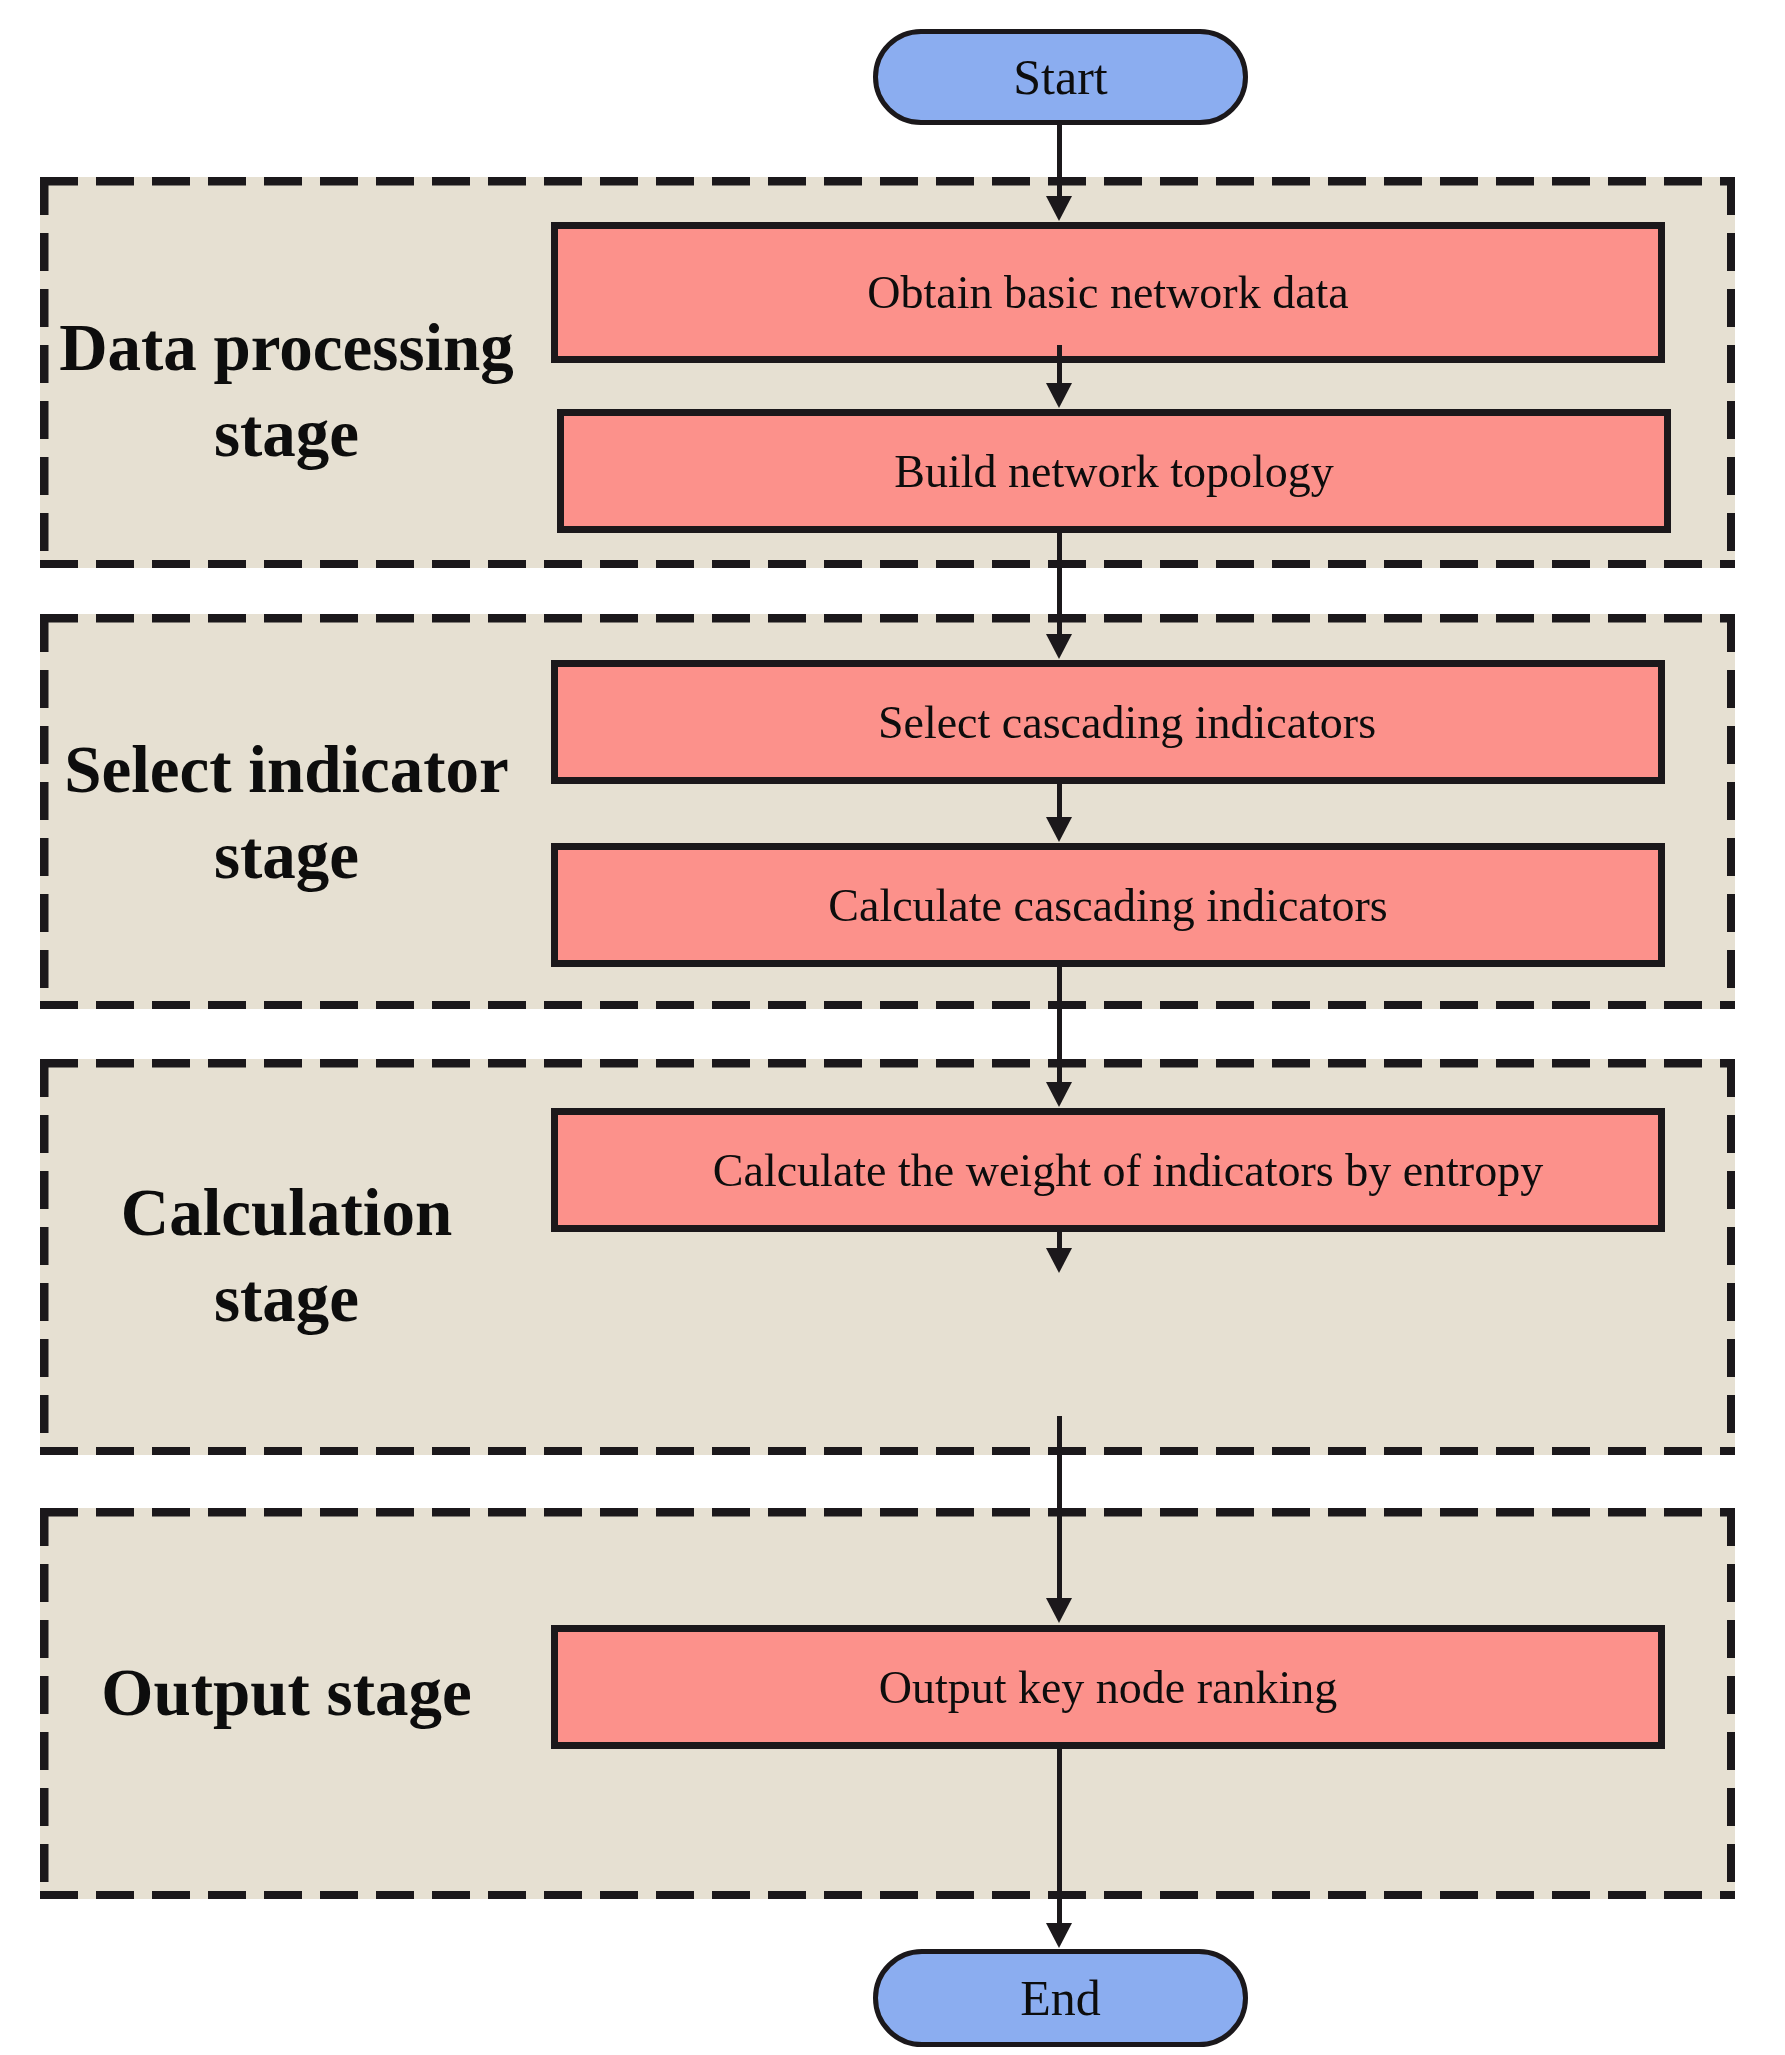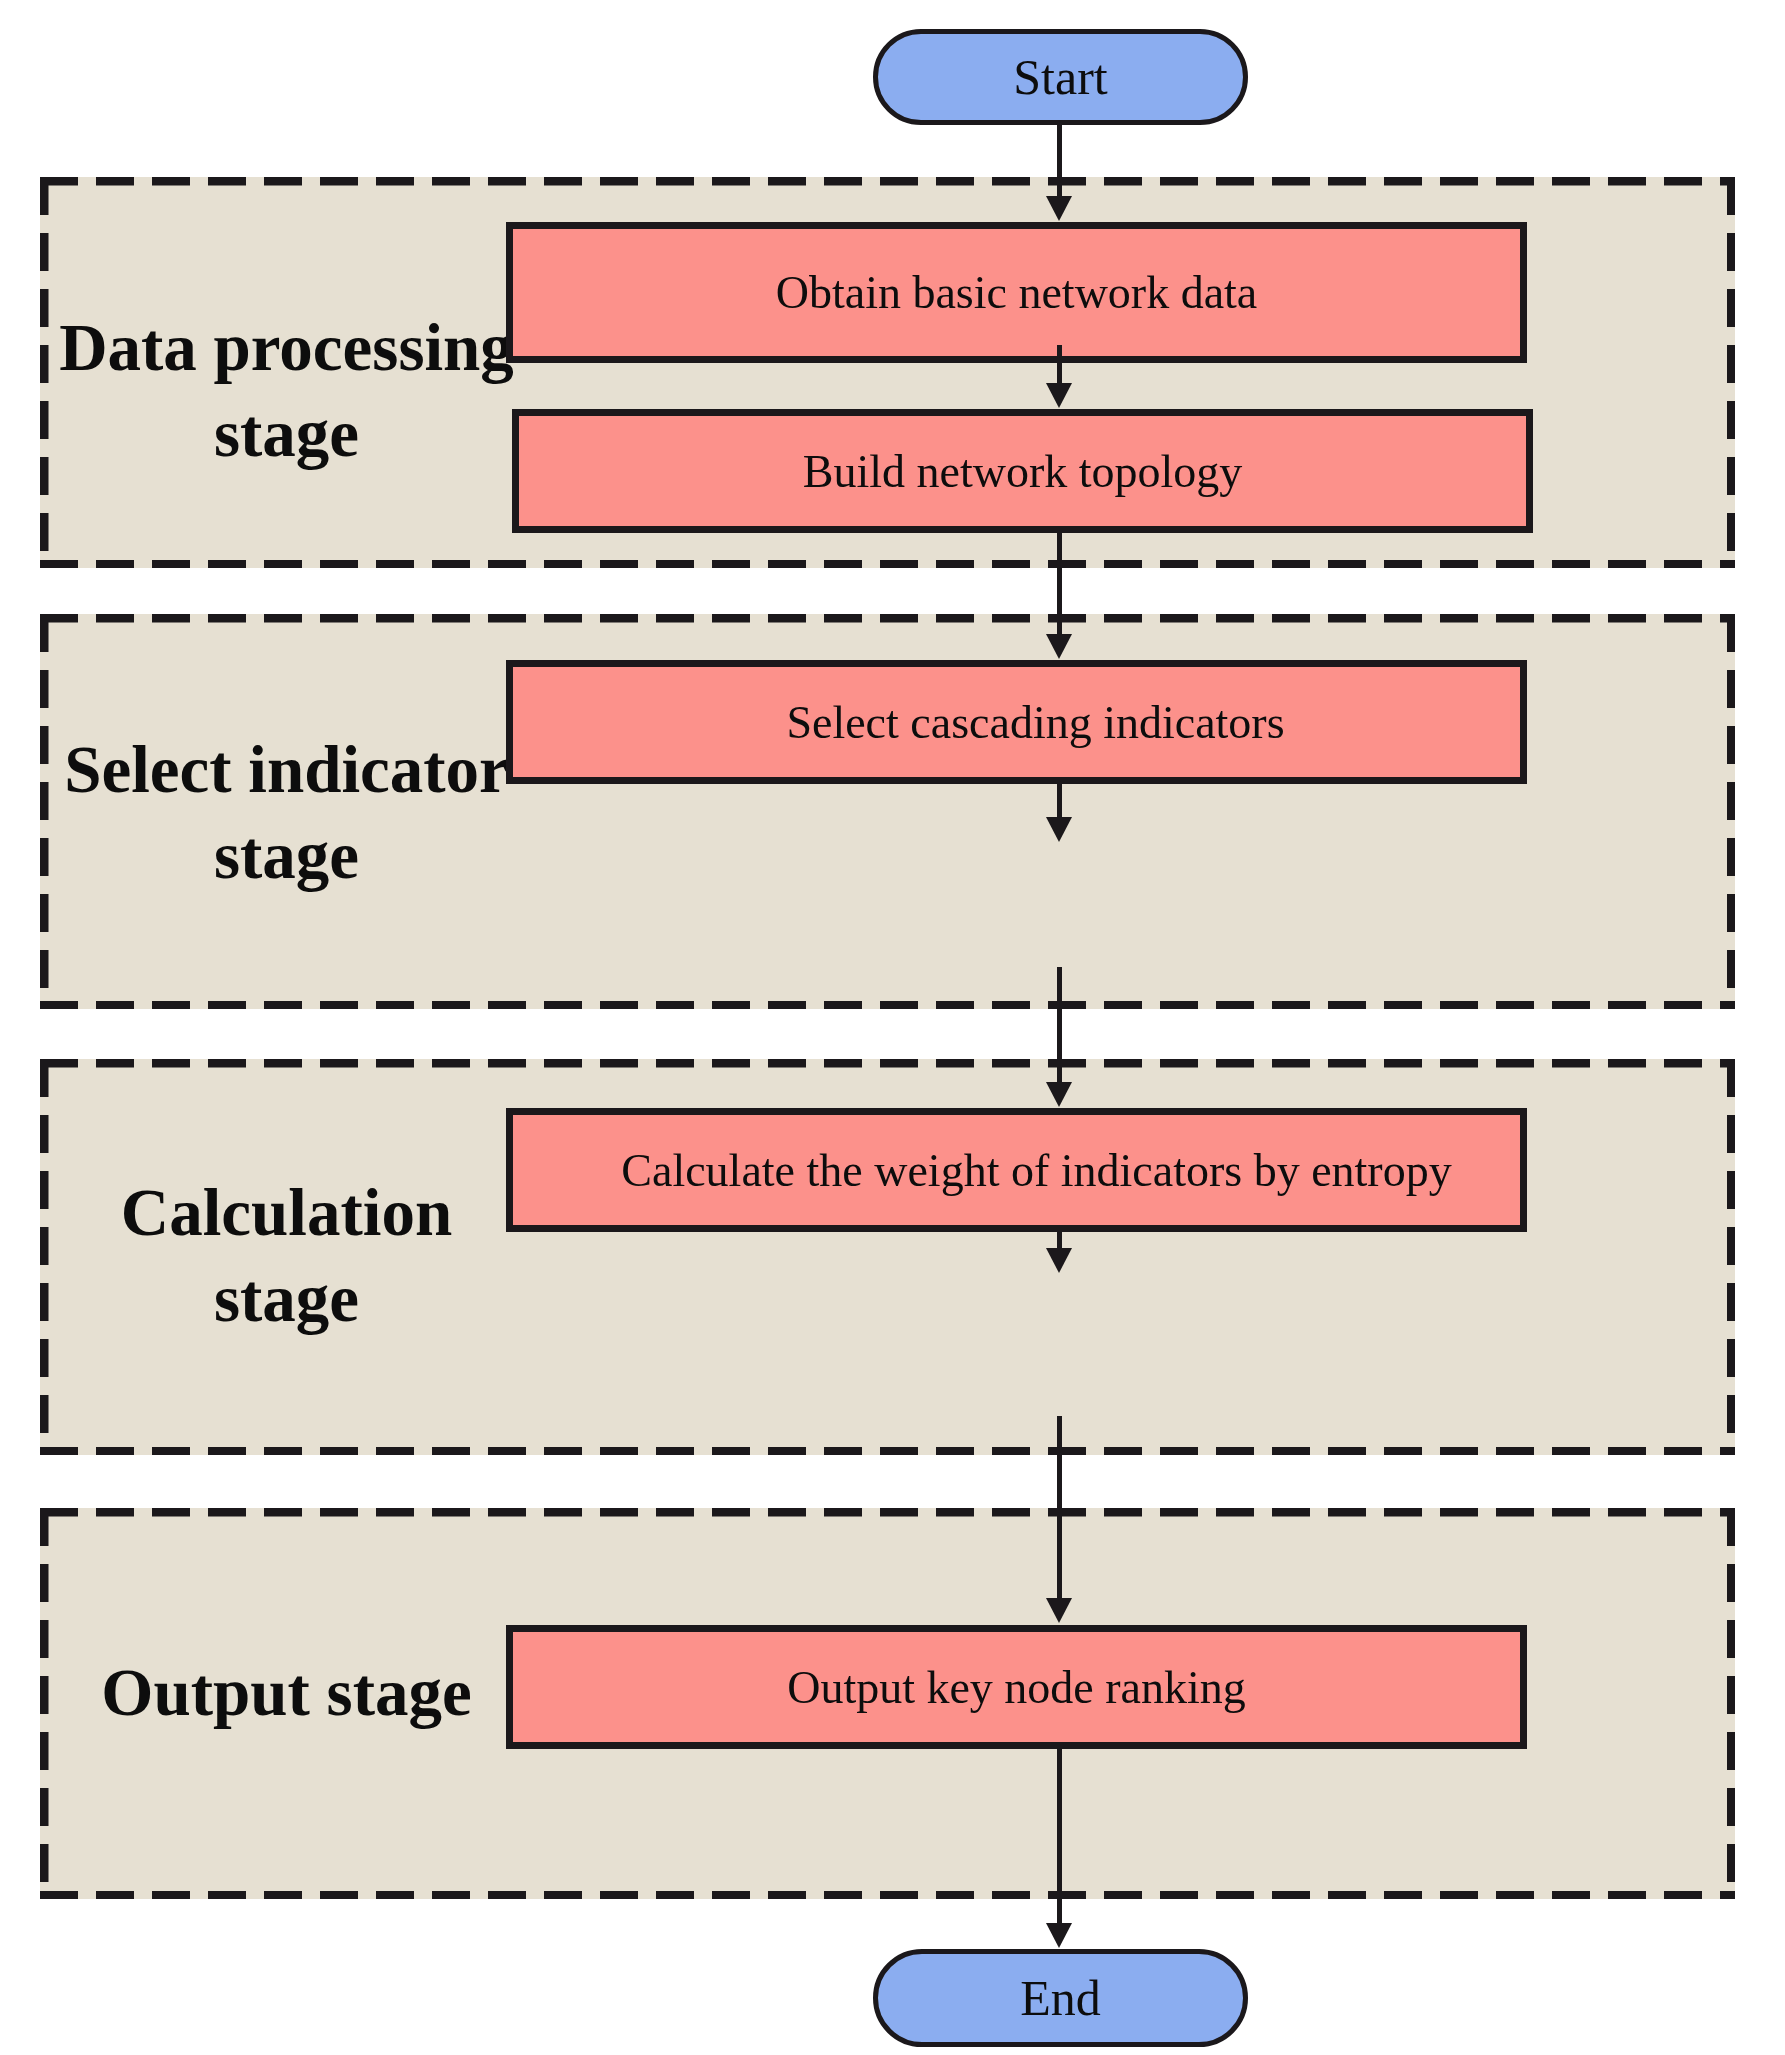--- a/index.html
+++ b/index.html
@@ -40,22 +40,22 @@
     width:469px;
     transform:translateY(-50%);
     text-align:center;
     font-weight:bold;
     font-size:67px;
     line-height:1.28;
     color:#0d0d0d;
   }
   .process{
     position:absolute;
-    left:506px;
-    width:1021px;
+    left:551px;
+    width:1114px;
     background:var(--process-fill);
     border:7.8px solid var(--line-color);
     box-sizing:border-box;
     display:flex;
     align-items:center;
     justify-content:center;
     text-align:center;
     font-size:46px;
     color:#0d0d0d;
   }
@@ -105,20 +105,23 @@
   </div>
   <div class="process" style="top:409px;height:124px;margin-left:6px;">
     <span>Build network topology</span>
   </div>
 
   <div class="stage" style="top:614px;height:395px;"></div>
   <div class="stage-label" style="top:813px;">Select indicator stage</div>
   <div class="process" style="top:660px;height:124px;padding-left:38px;">
     <span>Select cascading indicators</span>
   </div>
+  <div class="process" style="top:843px;height:124px;">
+    <span>Calculate cascading indicators</span>
+  </div>
 
   <div class="stage" style="top:1059px;height:396px;"></div>
   <div class="stage-label" style="top:1256px;">Calculation stage</div>
   <div class="process" style="top:1108px;height:124px;padding-left:40px;">
     <span>Calculate the weight of indicators by entropy</span>
   </div>
 
   <div class="stage" style="top:1508px;height:391px;"></div>
   <div class="stage-label" style="top:1693px;">Output stage</div>
   <div class="process" style="top:1625px;height:124px;">

